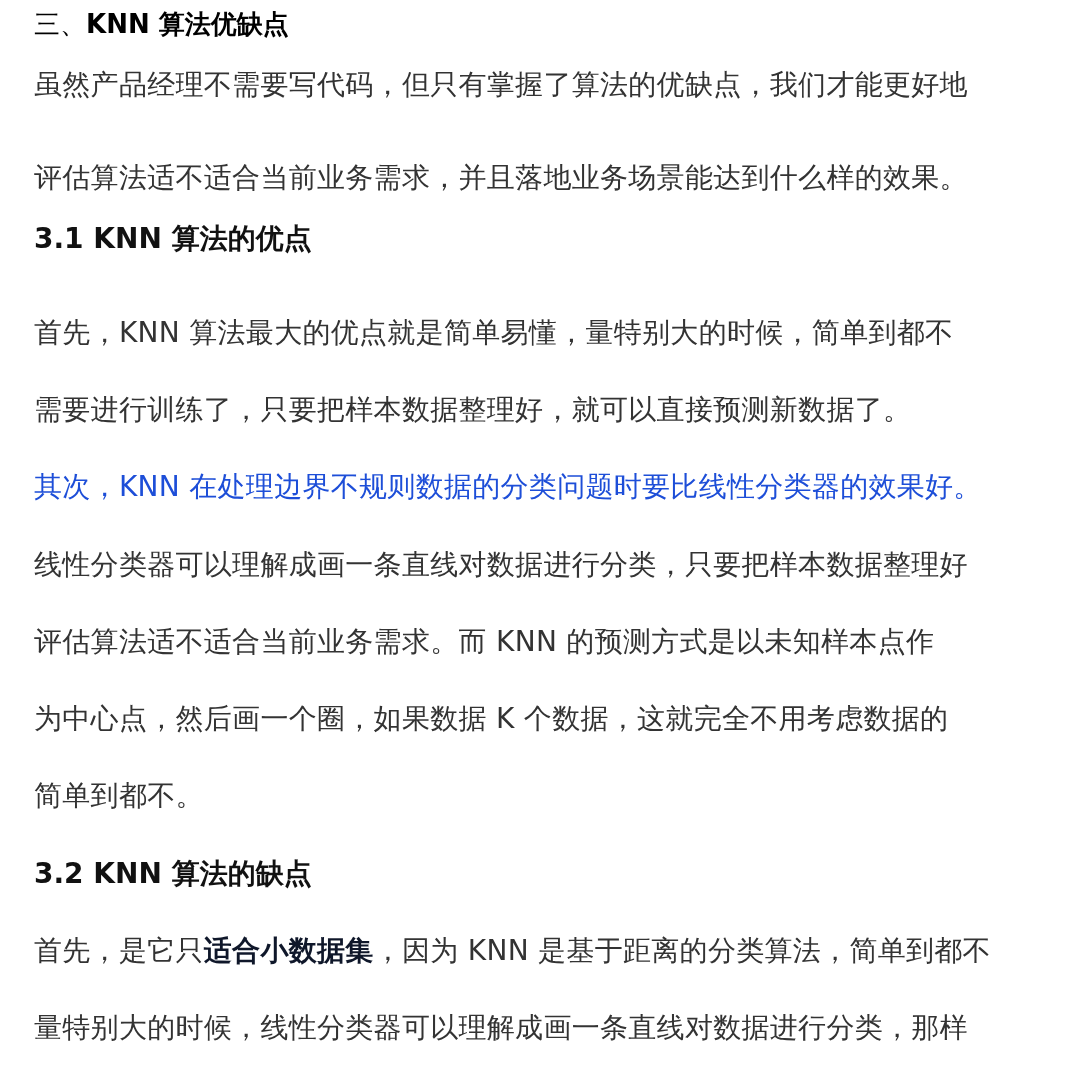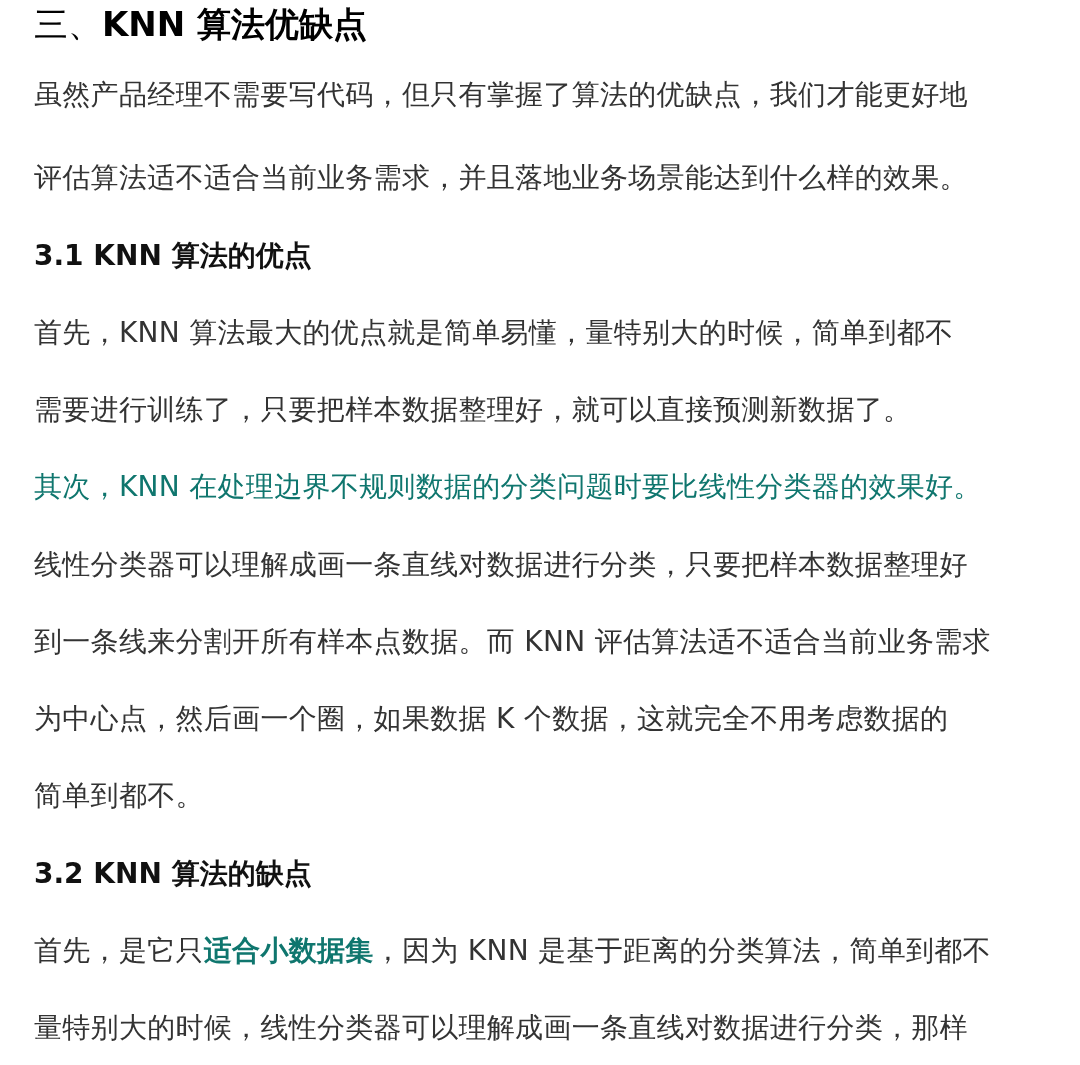--- a/index.html
+++ b/index.html
@@ -3,58 +3,58 @@
 <meta charset="utf-8">
 <style>
   html, body { margin: 0; padding: 0; background: #ffffff; }
   body {
     width: 1080px; height: 1065px; overflow: hidden;
     font-family: "DejaVu Sans", "Liberation Sans", sans-serif;
   }
   .article { position: relative; padding: 0 0 0 34px; width: 1030px; }
   .h2 {
     position: absolute; left: 34px; top: 0;
-    font-size: 34px; line-height: 48px; color: #000; font-weight: bold;
+    font-size: 26px; line-height: 48px; color: #000; font-weight: bold;
     white-space: nowrap;
   }
   .h2 .num { font-weight: normal; }
   .h3 {
     position: absolute; left: 34px;
     font-size: 28px; line-height: 40px; color: #111; font-weight: bold;
     white-space: nowrap;
   }
   .p {
     position: absolute; left: 34px; width: 1030px;
     font-size: 28px; line-height: 77px; color: #333;
     letter-spacing: 0.3px;
   }
-  .p.dark { color: #0f766e; }
-  .p b { color: #0f766e; font-weight: bold; }
+  .p.dark { color: #1d4ed8; }
+  .p b { color: #0f172a; font-weight: bold; }
 </style>
 </head>
 <body>
 
 <div class="article">
 
   <div class="h2" style="top:0px;">
     <span class="num">三、</span><span>KNN 算法优缺点</span>
   </div>
 
-  <div class="p" style="top:56px;">虽然产品经理不需要写代码，但只有掌握了算法的优缺点，我们才能更好地</div>
+  <div class="p" style="top:46px;">虽然产品经理不需要写代码，但只有掌握了算法的优缺点，我们才能更好地</div>
   <div class="p" style="top:139px;">评估算法适不适合当前业务需求，并且落地业务场景能达到什么样的效果。</div>
 
-  <div class="h3" style="top:236px;">3.1 KNN  算法的优点</div>
+  <div class="h3" style="top:219px;">3.1 KNN  算法的优点</div>
 
   <div class="p" style="top:294px;">首先，KNN  算法最大的优点就是简单易懂，量特别大的时候，简单到都不</div>
   <div class="p" style="top:371px;">需要进行训练了，只要把样本数据整理好，就可以直接预测新数据了。</div>
 
   <div class="p dark" style="top:448px;">其次，KNN  在处理边界不规则数据的分类问题时要比线性分类器的效果好。</div>
 
   <div class="p" style="top:526px;">线性分类器可以理解成画一条直线对数据进行分类，只要把样本数据整理好</div>
-  <div class="p" style="top:603px;">到一条线来分割开所有样本点数据。而  KNN  评估算法适不适合当前业务需求</div>
+  <div class="p" style="top:603px;">评估算法适不适合当前业务需求。而  KNN  的预测方式是以未知样本点作</div>
   <div class="p" style="top:680px;">为中心点，然后画一个圈，如果数据  K  个数据，这就完全不用考虑数据的</div>
   <div class="p" style="top:757px;">简单到都不。</div>
 
   <div class="h3" style="top:854px;text-align:center;">3.2 KNN  算法的缺点</div>
 
   <div class="p" style="top:912px;">
     <span>首先，是它只</span><b>适合小数据集</b><span>，因为  KNN  是基于距离的分类算法，简单到都不</span>
   </div>
   <div class="p" style="top:989px;">量特别大的时候，线性分类器可以理解成画一条直线对数据进行分类，那样</div>
 

